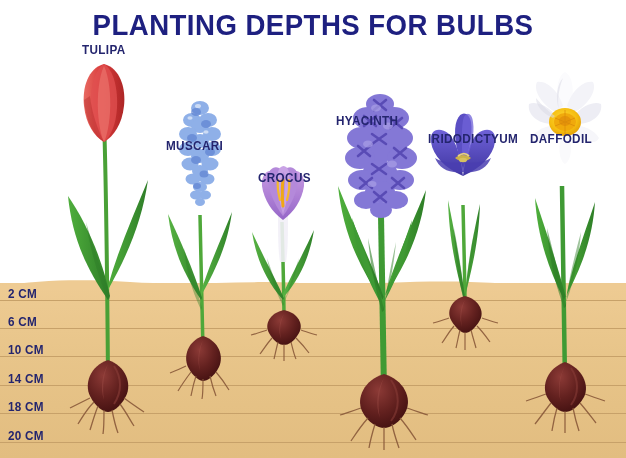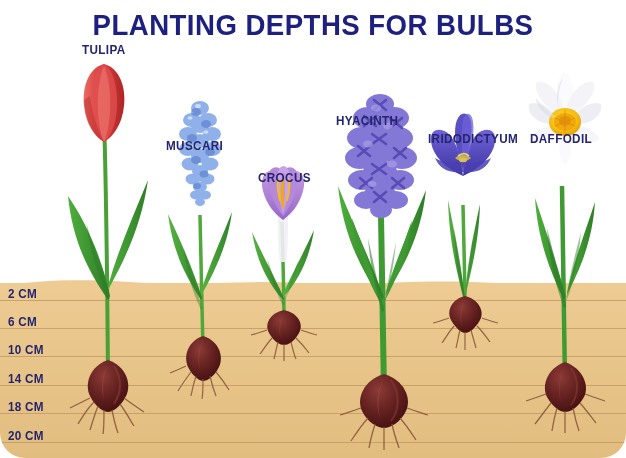--- a/index.html
+++ b/index.html
@@ -9,21 +9,20 @@
   }
   body {
     font-family: "Liberation Sans", sans-serif;
   }
   #infographic {
     position: relative;
     width: 626px;
     height: 458px;
     background: #ffffff;
     overflow: hidden;
-    border-radius: 25px;
   }
 
   
   .title {
     position: absolute;
     left: 0;
     top: 8px;
     width: 626px;
     text-align: center;
     font-family: "Liberation Sans Narrow", "Liberation Sans", sans-serif;

